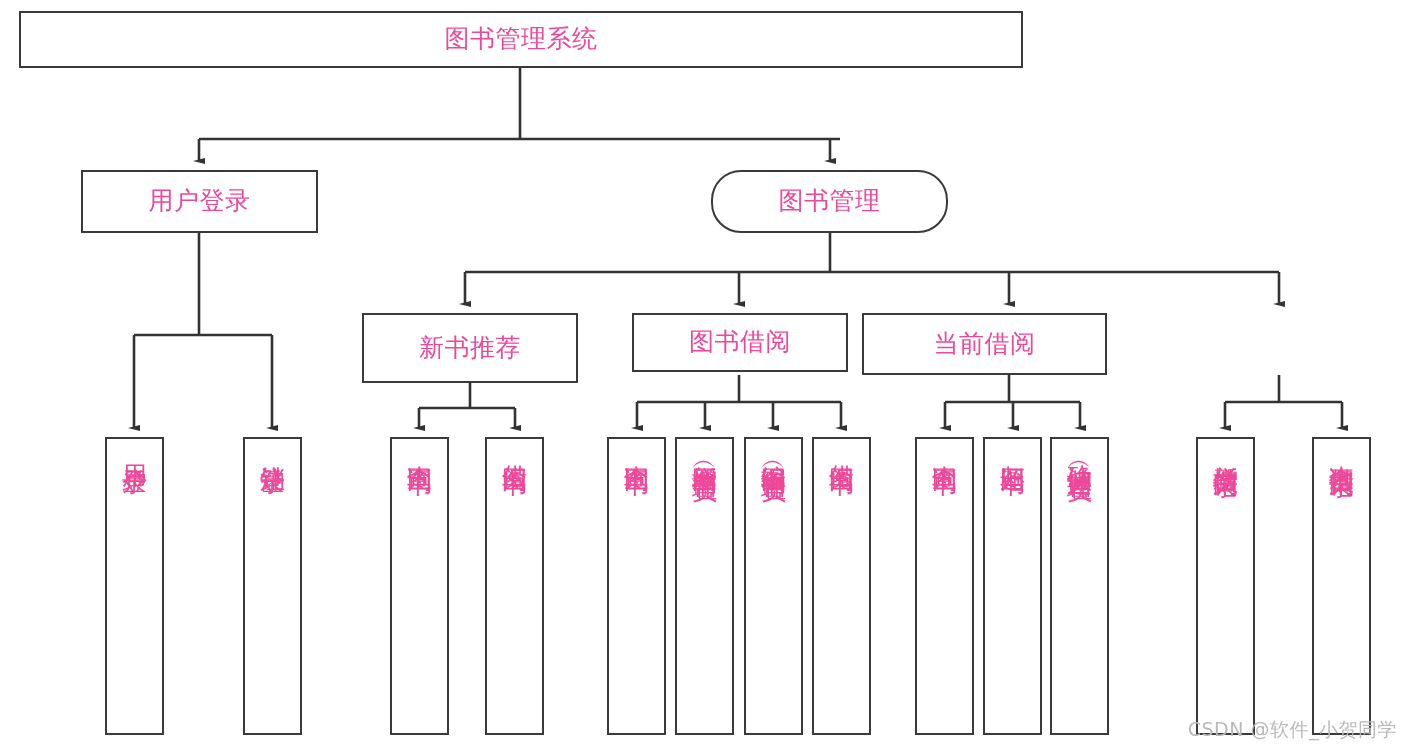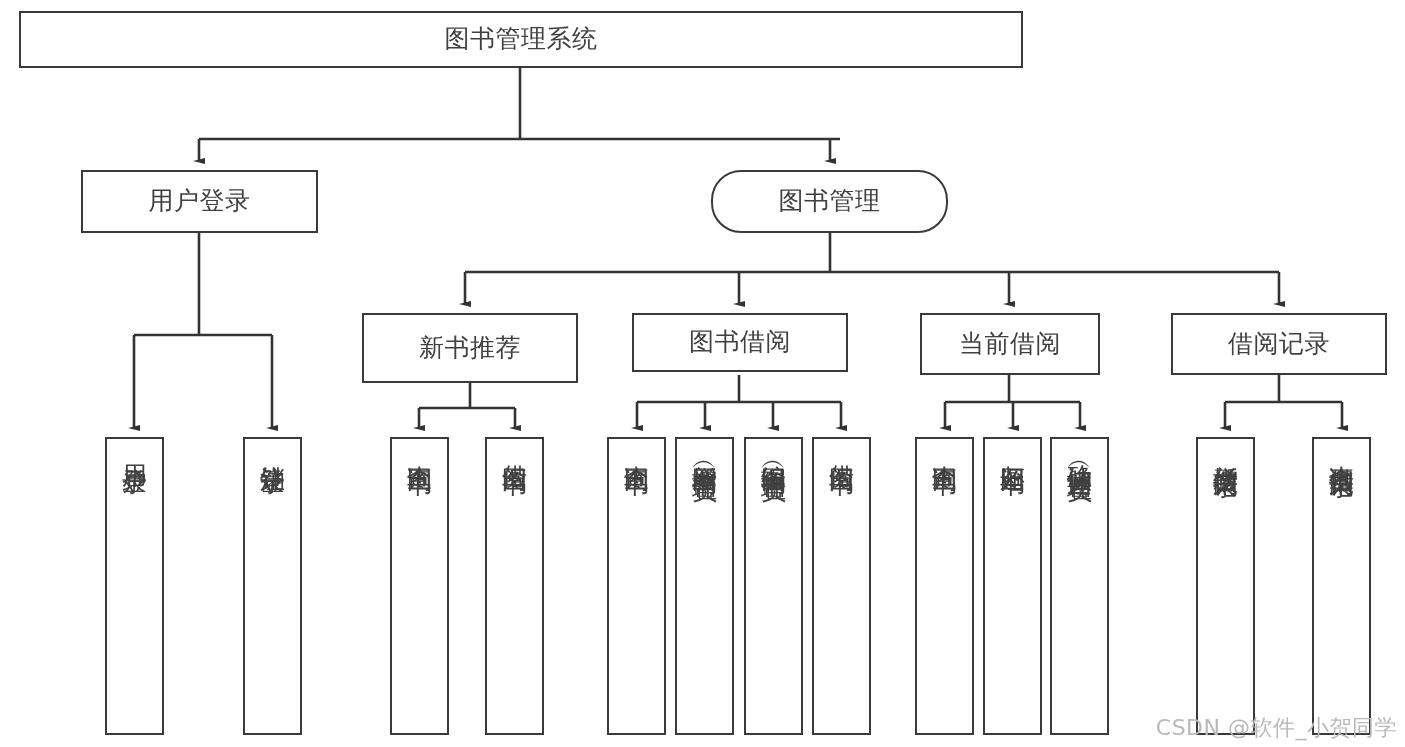--- a/index.html
+++ b/index.html
@@ -30,21 +30,21 @@
     position: absolute;
     box-sizing: border-box;
     background: #ffffff;
     border: 2px solid #3a3a3a;
     display: flex;
     align-items: center;
     justify-content: center;
     z-index: 2;
   }
   .node-label {
-    color: #404040;
+    color: #ec4899;
     line-height: 1.05;
     text-align: left;
     white-space: pre;
   }
   
   .node.h .node-label {
     font-size: 25px;
     letter-spacing: 0.5px;
   }
   .node.root .node-label {
@@ -60,21 +60,21 @@
     text-orientation: upright;
     font-size: 25px;
     line-height: 1;
     letter-spacing: 2px;
     white-space: nowrap;
   }
   #watermark {
     position: absolute;
     right: 8px;
     bottom: 4px;
-    font-size: 22px;
+    font-size: 19px;
     color: #b9b9b9;
     letter-spacing: 0.5px;
     z-index: 5;
     user-select: none;
   }
 </style>
 </head>
 <body>
 
 <div id="diagram-root">
@@ -139,25 +139,22 @@
   <div class="node h" style="left:711px; top:170px; width:237px; height:63px;border-radius:30px;">
     <span class="node-label">图书管理</span>
   </div>
 
   <div class="node h" style="left:362px; top:313px; width:216px; height:70px;">
     <span class="node-label">新书推荐</span>
   </div>
   <div class="node h" style="left:632px; top:313px; width:216px; height:59px;">
     <span class="node-label">图书借阅</span>
   </div>
-  <div class="node h" style="left:920px; top:313px; width:180px; height:62px;">
+  <div class="node h" style="left:862px; top:313px; width:245px; height:62px;">
     <span class="node-label">当前借阅</span>
-  </div>
-  <div class="node h" style="left:1171px; top:313px; width:216px; height:62px;">
-    <span class="node-label">借阅记录</span>
   </div>
 
   <div class="node v" style="left:105px; top:437px; width:59px; height:298px;">
     <span class="node-label">用户登录</span>
   </div>
   <div class="node v" style="left:243px; top:437px; width:59px; height:298px;">
     <span class="node-label">注销登录</span>
   </div>
 
   <div class="node v" style="left:390px; top:437px; width:59px; height:298px;">

